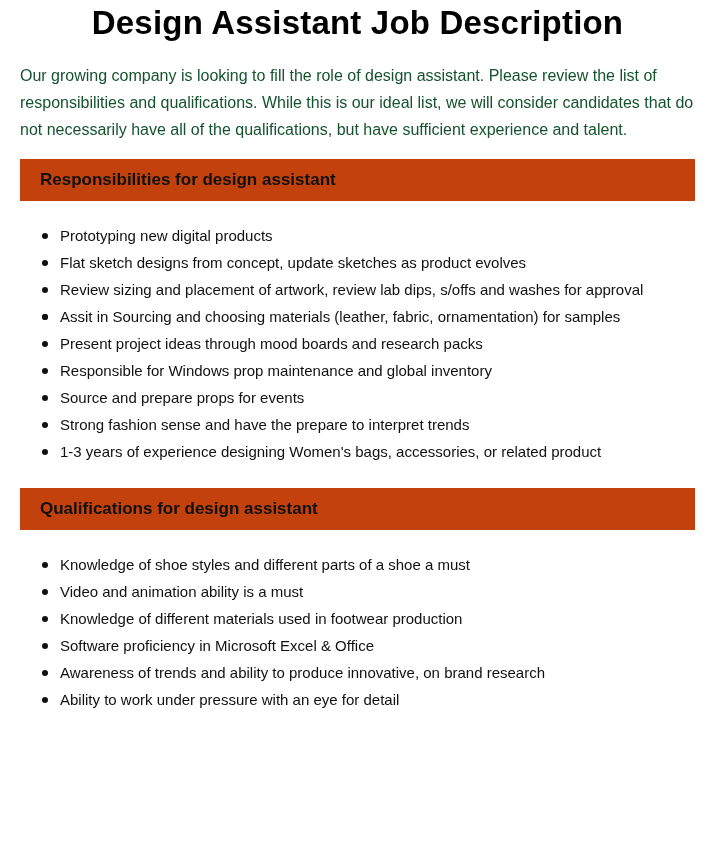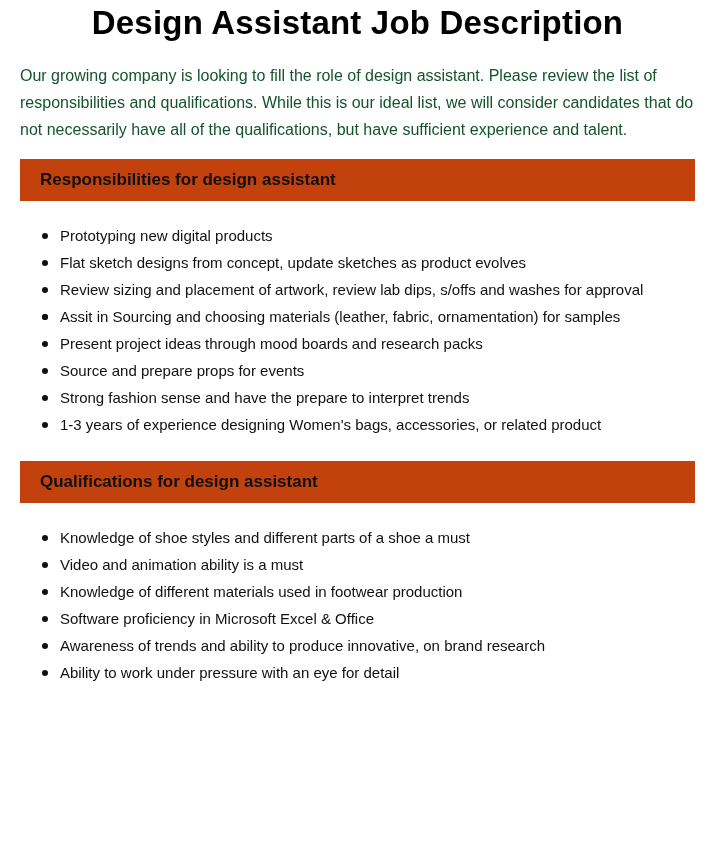--- a/index.html
+++ b/index.html
@@ -54,20 +54,21 @@
   <p class="intro">Our growing company is looking to fill the role of design assistant. Please review the list of responsibilities and qualifications. While this is our ideal list, we will consider candidates that do not necessarily have all of the qualifications, but have sufficient experience and talent.</p>
 
   <div class="section-header">Responsibilities for design assistant</div>
   <ul class="items">
     <li><span class="bullet"></span><span>Prototyping new digital products</span></li>
     <li><span class="bullet"></span><span>Flat sketch designs from concept, update sketches as product evolves</span></li>
     <li><span class="bullet"></span><span>Review sizing and placement of artwork, review lab dips, s/offs and washes for approval</span></li>
     <li><span class="bullet"></span></li>
     <li><span class="bullet"></span><span>Assit in Sourcing and choosing materials (leather, fabric, ornamentation) for samples</span></li>
     <li><span class="bullet"></span><span>Present project ideas through mood boards and research packs</span></li>
+    <li><span class="bullet"></span><span>Responsible for Windows prop maintenance and global inventory</span></li>
     <li><span class="bullet"></span><span>Source and prepare props for events</span></li>
     <li><span class="bullet"></span><span>Strong fashion sense and have the prepare to interpret trends</span></li>
     <li><span class="bullet"></span><span>1-3 years of experience designing Women's bags, accessories, or related product</span></li>
   </ul>
 
   <div class="section-header section-qual">Qualifications for design assistant</div>
   <ul class="items">
     <li><span class="bullet"></span><span>Knowledge of shoe styles and different parts of a shoe a must</span></li>
     <li><span class="bullet"></span><span>Video and animation ability is a must</span></li>
     <li><span class="bullet"></span><span>Knowledge of different materials used in footwear production</span></li>

